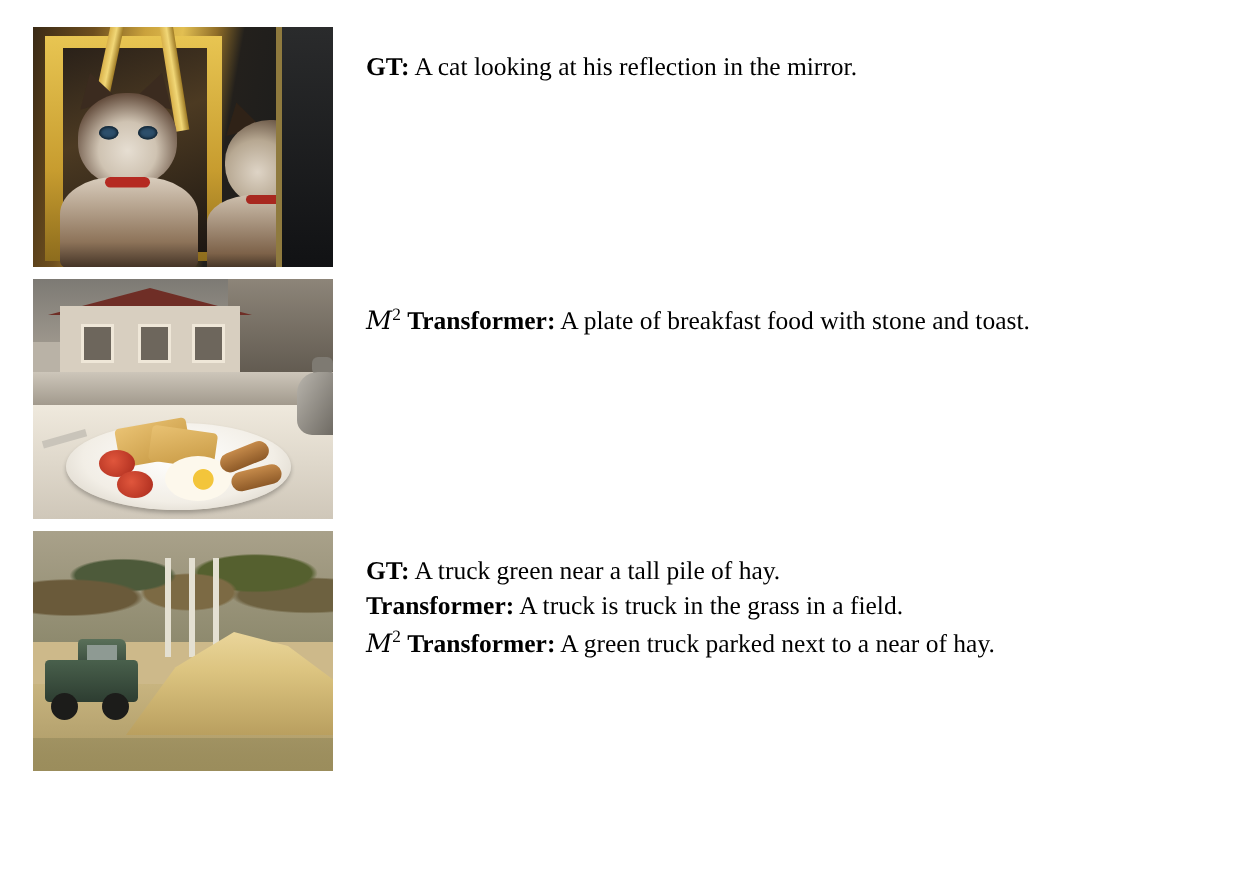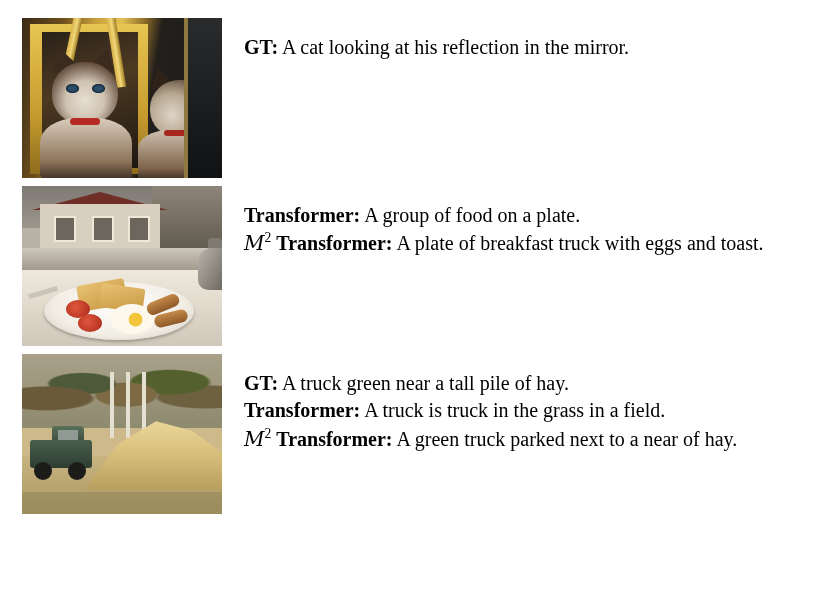--- a/index.html
+++ b/index.html
@@ -31,21 +31,21 @@
     height: 160px;
     flex: 0 0 200px;
     margin-right: 22px;
     position: relative;
     overflow: hidden;
     border: 0;
   }
   .captions {
     flex: 1 1 auto;
     padding-top: 16px;
-    font-size: 20px;
+    font-size: 17px;
     line-height: 1.32;
   }
   .cap-line {
     margin: 0 0 1px 0;
     text-align: left;
   }
   .lbl {
     font-weight: bold;
   }
   .lbl-m2 {
@@ -363,27 +363,23 @@
       <div class="toast1"></div>
       <div class="toast2"></div>
       <div class="tomato1"></div>
       <div class="tomato2"></div>
       <div class="egg"></div>
       <div class="sausage1"></div>
       <div class="sausage2"></div>
     </div>
     <div class="captions">
       <p class="cap-line">
-        <span class="lbl">Transformer:</span>
-        <span class="cap-text">A group of food on a plate.</span>
-      </p>
-      <p class="cap-line">
         <span class="mathcal">M</span><span class="sup">2</span>
         <span class="lbl-m2">Transformer:</span>
-        <span class="cap-text">A plate of breakfast truck with eggs and toast.</span>
+        <span class="cap-text">A plate of breakfast food with stone and toast.</span>
       </p>
     </div>
   </div>
 
   <div class="example-row">
     <div class="thumb img-truck">
       <div class="sky3"></div>
       <div class="trees"></div>
       <div class="trunk1"></div>
       <div class="trunk2"></div>

